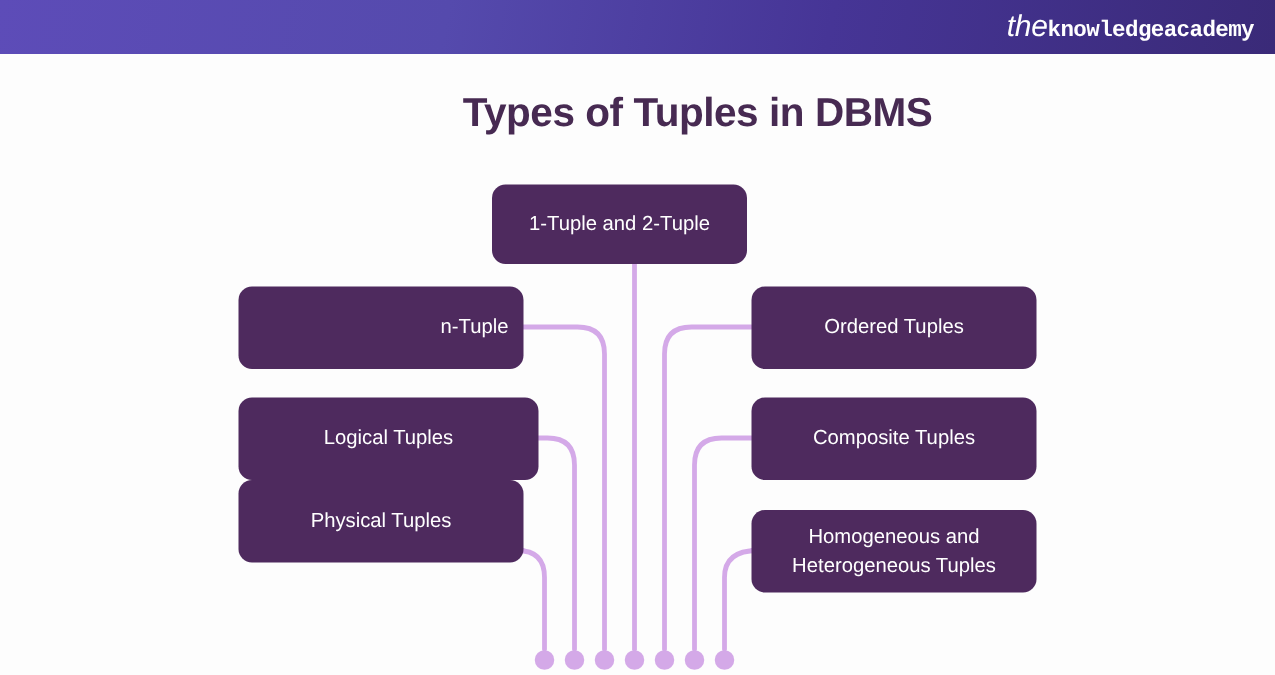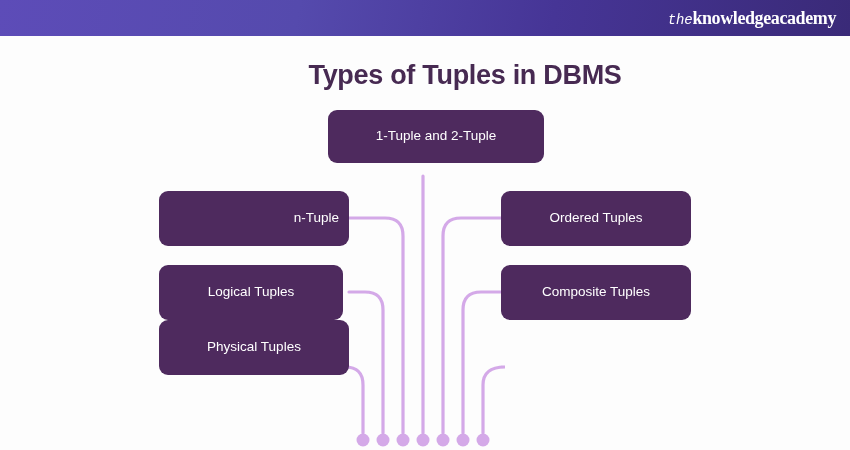--- a/index.html
+++ b/index.html
@@ -32,29 +32,29 @@
   .header-logo {
     position: absolute;
     right: 14px;
     top: 50%;
     transform: translateY(-50%);
     color: #ffffff;
     white-space: nowrap;
     line-height: 1;
   }
   .logo-the {
-    font-family: Liberation Mono, monospace;
+    font-family: Liberation Sans, sans-serif;
     font-style: italic;
-    font-size: 14px;
+    font-size: 20px;
     letter-spacing: -0.2px;
   }
   .logo-main {
-    font-family: Liberation Serif, serif;
+    font-family: Liberation Mono, monospace;
     font-weight: bold;
-    font-size: 18px;
+    font-size: 15px;
     letter-spacing: -0.4px;
     text-align: right;
   }
 
   
   .page-title {
     position: absolute;
     left: 0; top: 60px;
     width: 850px;
     text-align: center;
@@ -86,23 +86,23 @@
     border-radius: 9px;
     color: #ffffff;
     display: flex;
     align-items: center;
     justify-content: center;
     text-align: center;
     font-size: 13.5px;
     line-height: 1.35;
     padding: 6px 10px;
   }
-  .node-top   { left: 328px; top: 110px; width: 216px; height: 53px; }
+  .node-top   { left: 328px; top: 123px; width: 170px; height: 53px; }
   .node-l1    { left: 159px; top: 191px; width: 190px; height: 55px; justify-content: flex-end; }
-  .node-l2    { left: 159px; top: 265px; width: 184px; height: 55px; }
+  .node-l2    { left: 159px; top: 265px; width: 200px; height: 55px; }
   .node-l3    { left: 159px; top: 320px; width: 190px; height: 55px; }
   .node-r1    { left: 501px; top: 191px; width: 190px; height: 55px; }
   .node-r2    { left: 501px; top: 265px; width: 190px; height: 55px; }
   .node-r3    { left: 501px; top: 340px; width: 190px; height: 55px; }
 </style>
 </head>
 <body>
 
 <div class="page">
 
@@ -155,15 +155,18 @@
     </div>
     <div class="node node-l3">
       <span>Physical Tuples</span>
     </div>
     <div class="node node-r1">
       <span>Ordered Tuples</span>
     </div>
     <div class="node node-r2">
       <span>Composite Tuples</span>
     </div>
+    <div class="node node-r3">
+      <span>Homogeneous and Heterogeneous Tuples</span>
+    </div>
 
   </div>
 </div>
 
 </body></html>

